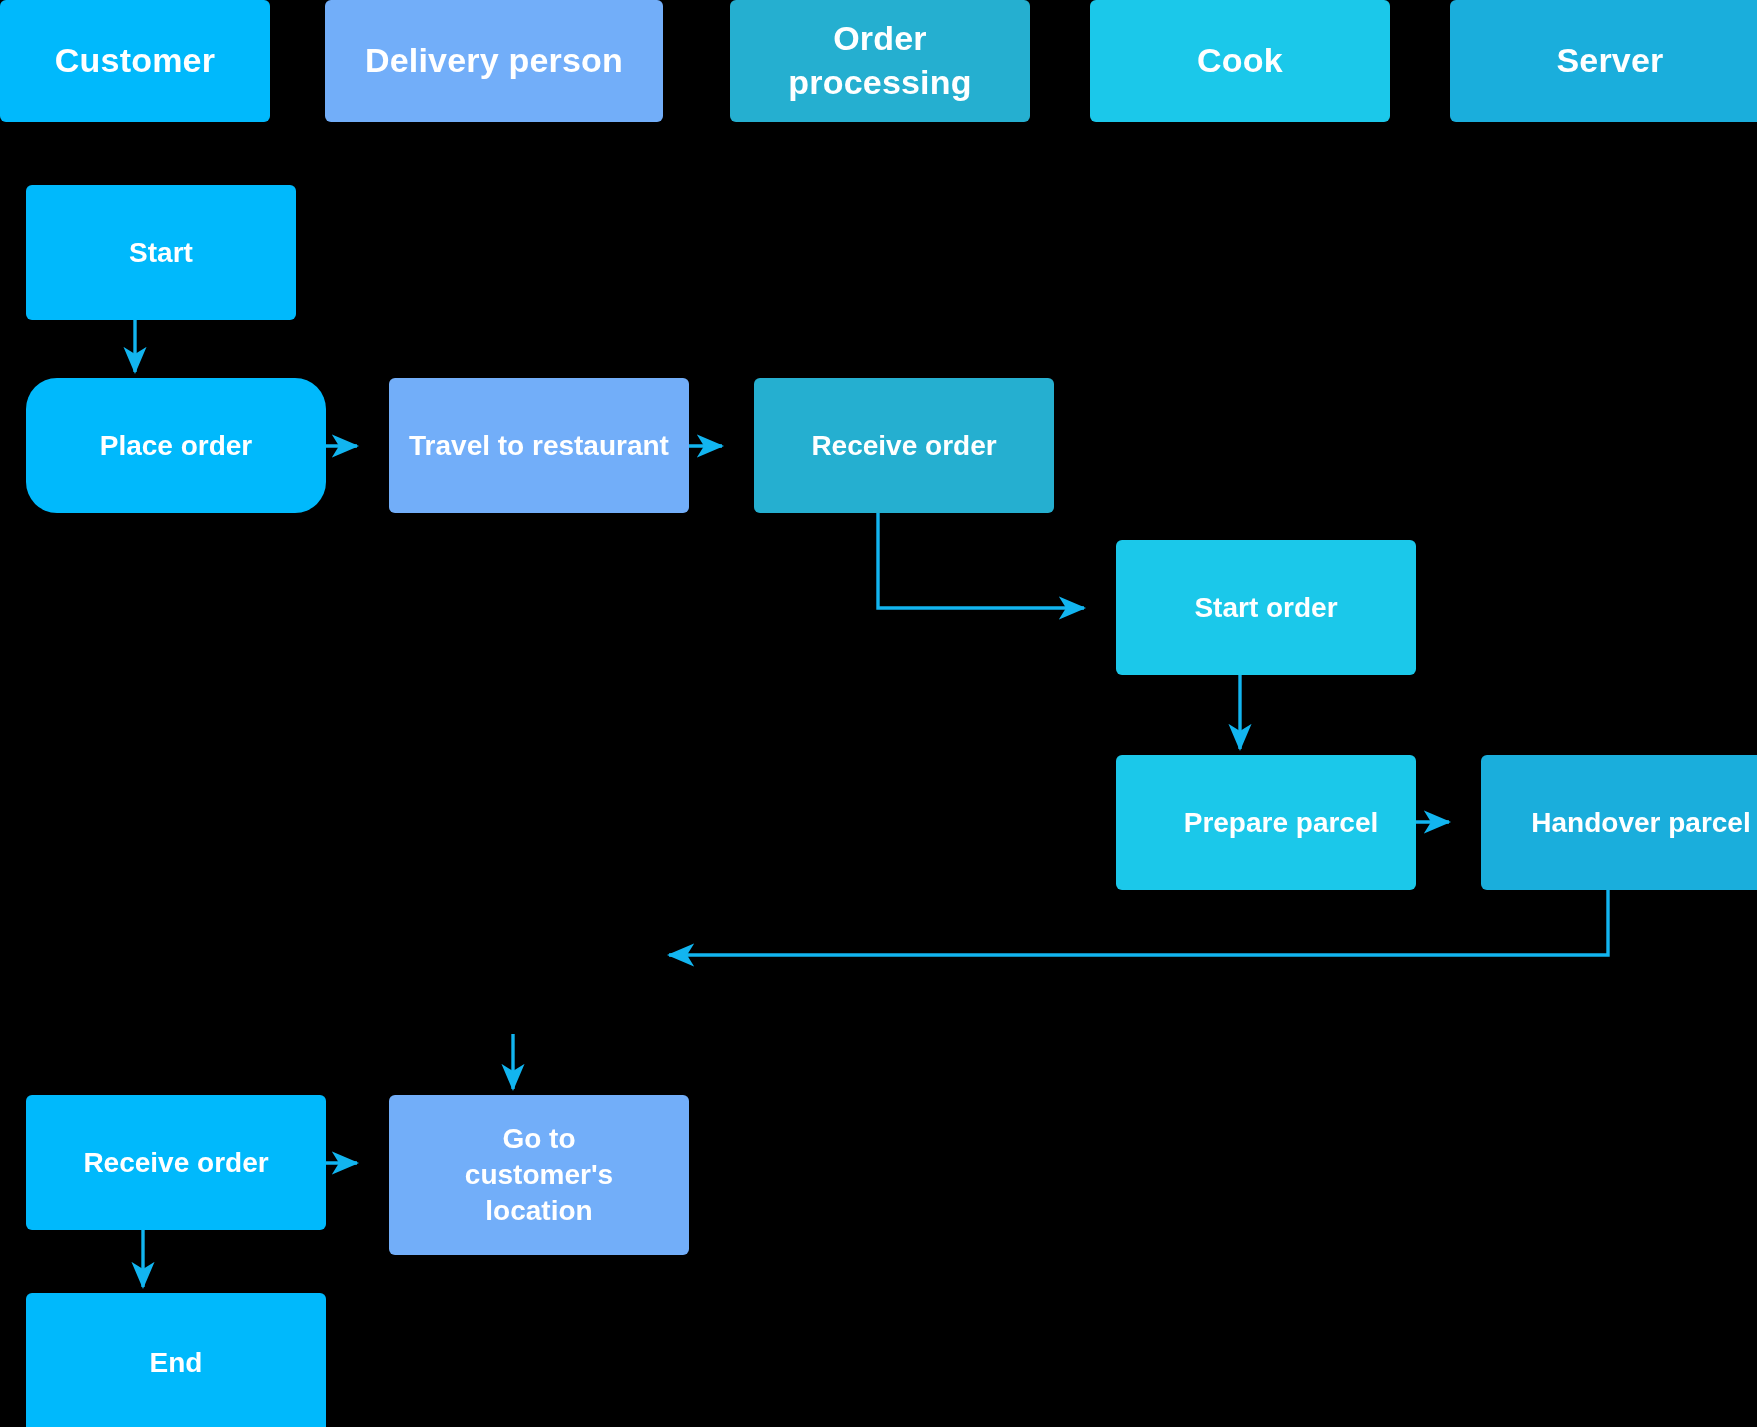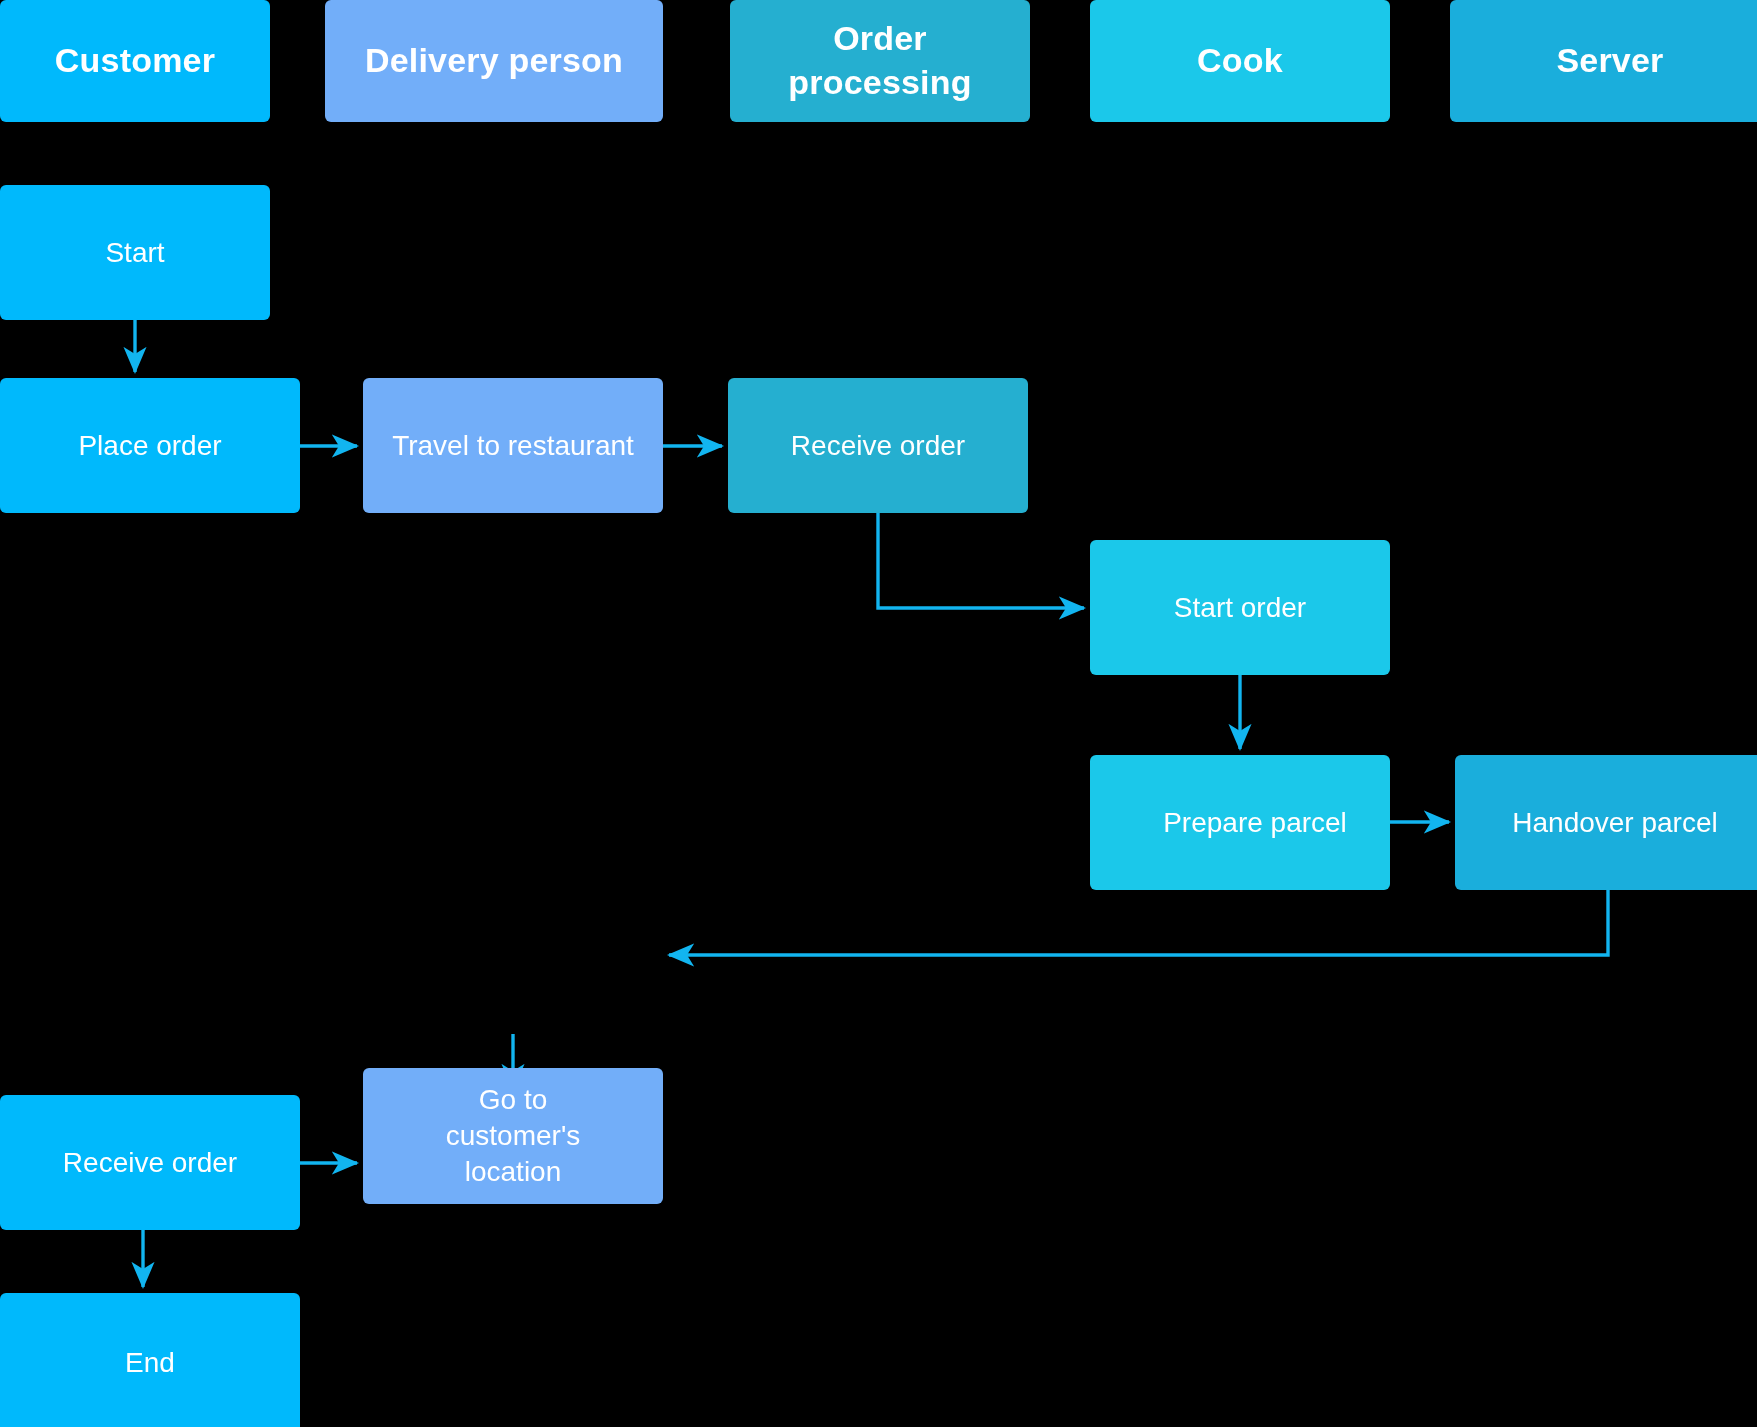--- a/index.html
+++ b/index.html
@@ -3,21 +3,21 @@
 <meta charset="utf-8">
 <style>
   html,body{margin:0;padding:0;background:#000;}
   body{width:1757px;height:1427px;position:relative;overflow:hidden;
        font-family:"Liberation Sans","DejaVu Sans",sans-serif;}
   #stage{position:absolute;left:0;top:0;width:1757px;height:1427px;}
   .node{position:absolute;box-sizing:border-box;display:flex;align-items:center;
         justify-content:center;text-align:center;color:#fff;border-radius:6px;
         line-height:1.28;white-space:pre-line;padding:4px 10px;}
   .lane-head{font-size:34px;font-weight:700;letter-spacing:.2px;}
-  .step{font-size:28px;font-weight:400;}
+  .step{font-size:28px;font-weight:700;margin-left:26px;}
   svg.edges{position:absolute;left:0;top:0;width:1757px;height:1427px;
             pointer-events:none;overflow:visible;}
 </style>
 </head>
 <body>
 
 <div id="stage">
   <svg class="edges" viewBox="0 0 1757 1427" xmlns="http://www.w3.org/2000/svg">
     <defs>
       <marker id="ah" markerWidth="9" markerHeight="9" refX="7.4" refY="4.5" orient="auto" markerUnits="strokeWidth">
@@ -39,24 +39,24 @@
   </svg>
 
   <div class="node lane-head" style="left:0px;top:0px;width:270px;height:122px;background:#00b9fc;">Customer</div>
   <div class="node lane-head" style="left:325px;top:0px;width:338px;height:122px;background:#72aef9;">Delivery person</div>
   <div class="node lane-head" style="left:730px;top:0px;width:300px;height:122px;background:#25afd0;text-align:center;">Order
 processing</div>
   <div class="node lane-head" style="left:1090px;top:0px;width:300px;height:122px;background:#1bc8ea;">Cook</div>
   <div class="node lane-head" style="left:1450px;top:0px;width:320px;height:122px;background:#1aaedc;">Server</div>
 
   <div class="node step" style="left:0px;top:185px;width:270px;height:135px;background:#00b9fc;">Start</div>
-  <div class="node step" style="left:0px;top:378px;width:300px;height:135px;background:#00b9fc;">Place order</div>
+  <div class="node step" style="left:0px;top:378px;width:300px;height:135px;background:#00b9fc;border-radius:31px;">Place order</div>
   <div class="node step" style="left:363px;top:378px;width:300px;height:135px;background:#72aef9;">Travel to restaurant</div>
   <div class="node step" style="left:728px;top:378px;width:300px;height:135px;background:#25afd0;">Receive order</div>
   <div class="node step" style="left:1090px;top:540px;width:300px;height:135px;background:#1bc8ea;">Start order</div>
   <div class="node step" style="left:1090px;top:755px;width:300px;height:135px;background:#1bc8ea;padding-left:40px;">Prepare parcel</div>
   <div class="node step" style="left:1455px;top:755px;width:320px;height:135px;background:#1aaedc;">Handover parcel</div>
   <div class="node step" style="left:0px;top:1095px;width:300px;height:135px;background:#00b9fc;">Receive order</div>
-  <div class="node step" style="left:363px;top:1068px;width:300px;height:136px;background:#72aef9;">Go to
+  <div class="node step" style="left:363px;top:1095px;width:300px;height:160px;background:#72aef9;">Go to
 customer's
 location</div>
   <div class="node step" style="left:0px;top:1293px;width:300px;height:140px;background:#00b9fc;">End</div>
 </div>
 
 </body></html>

